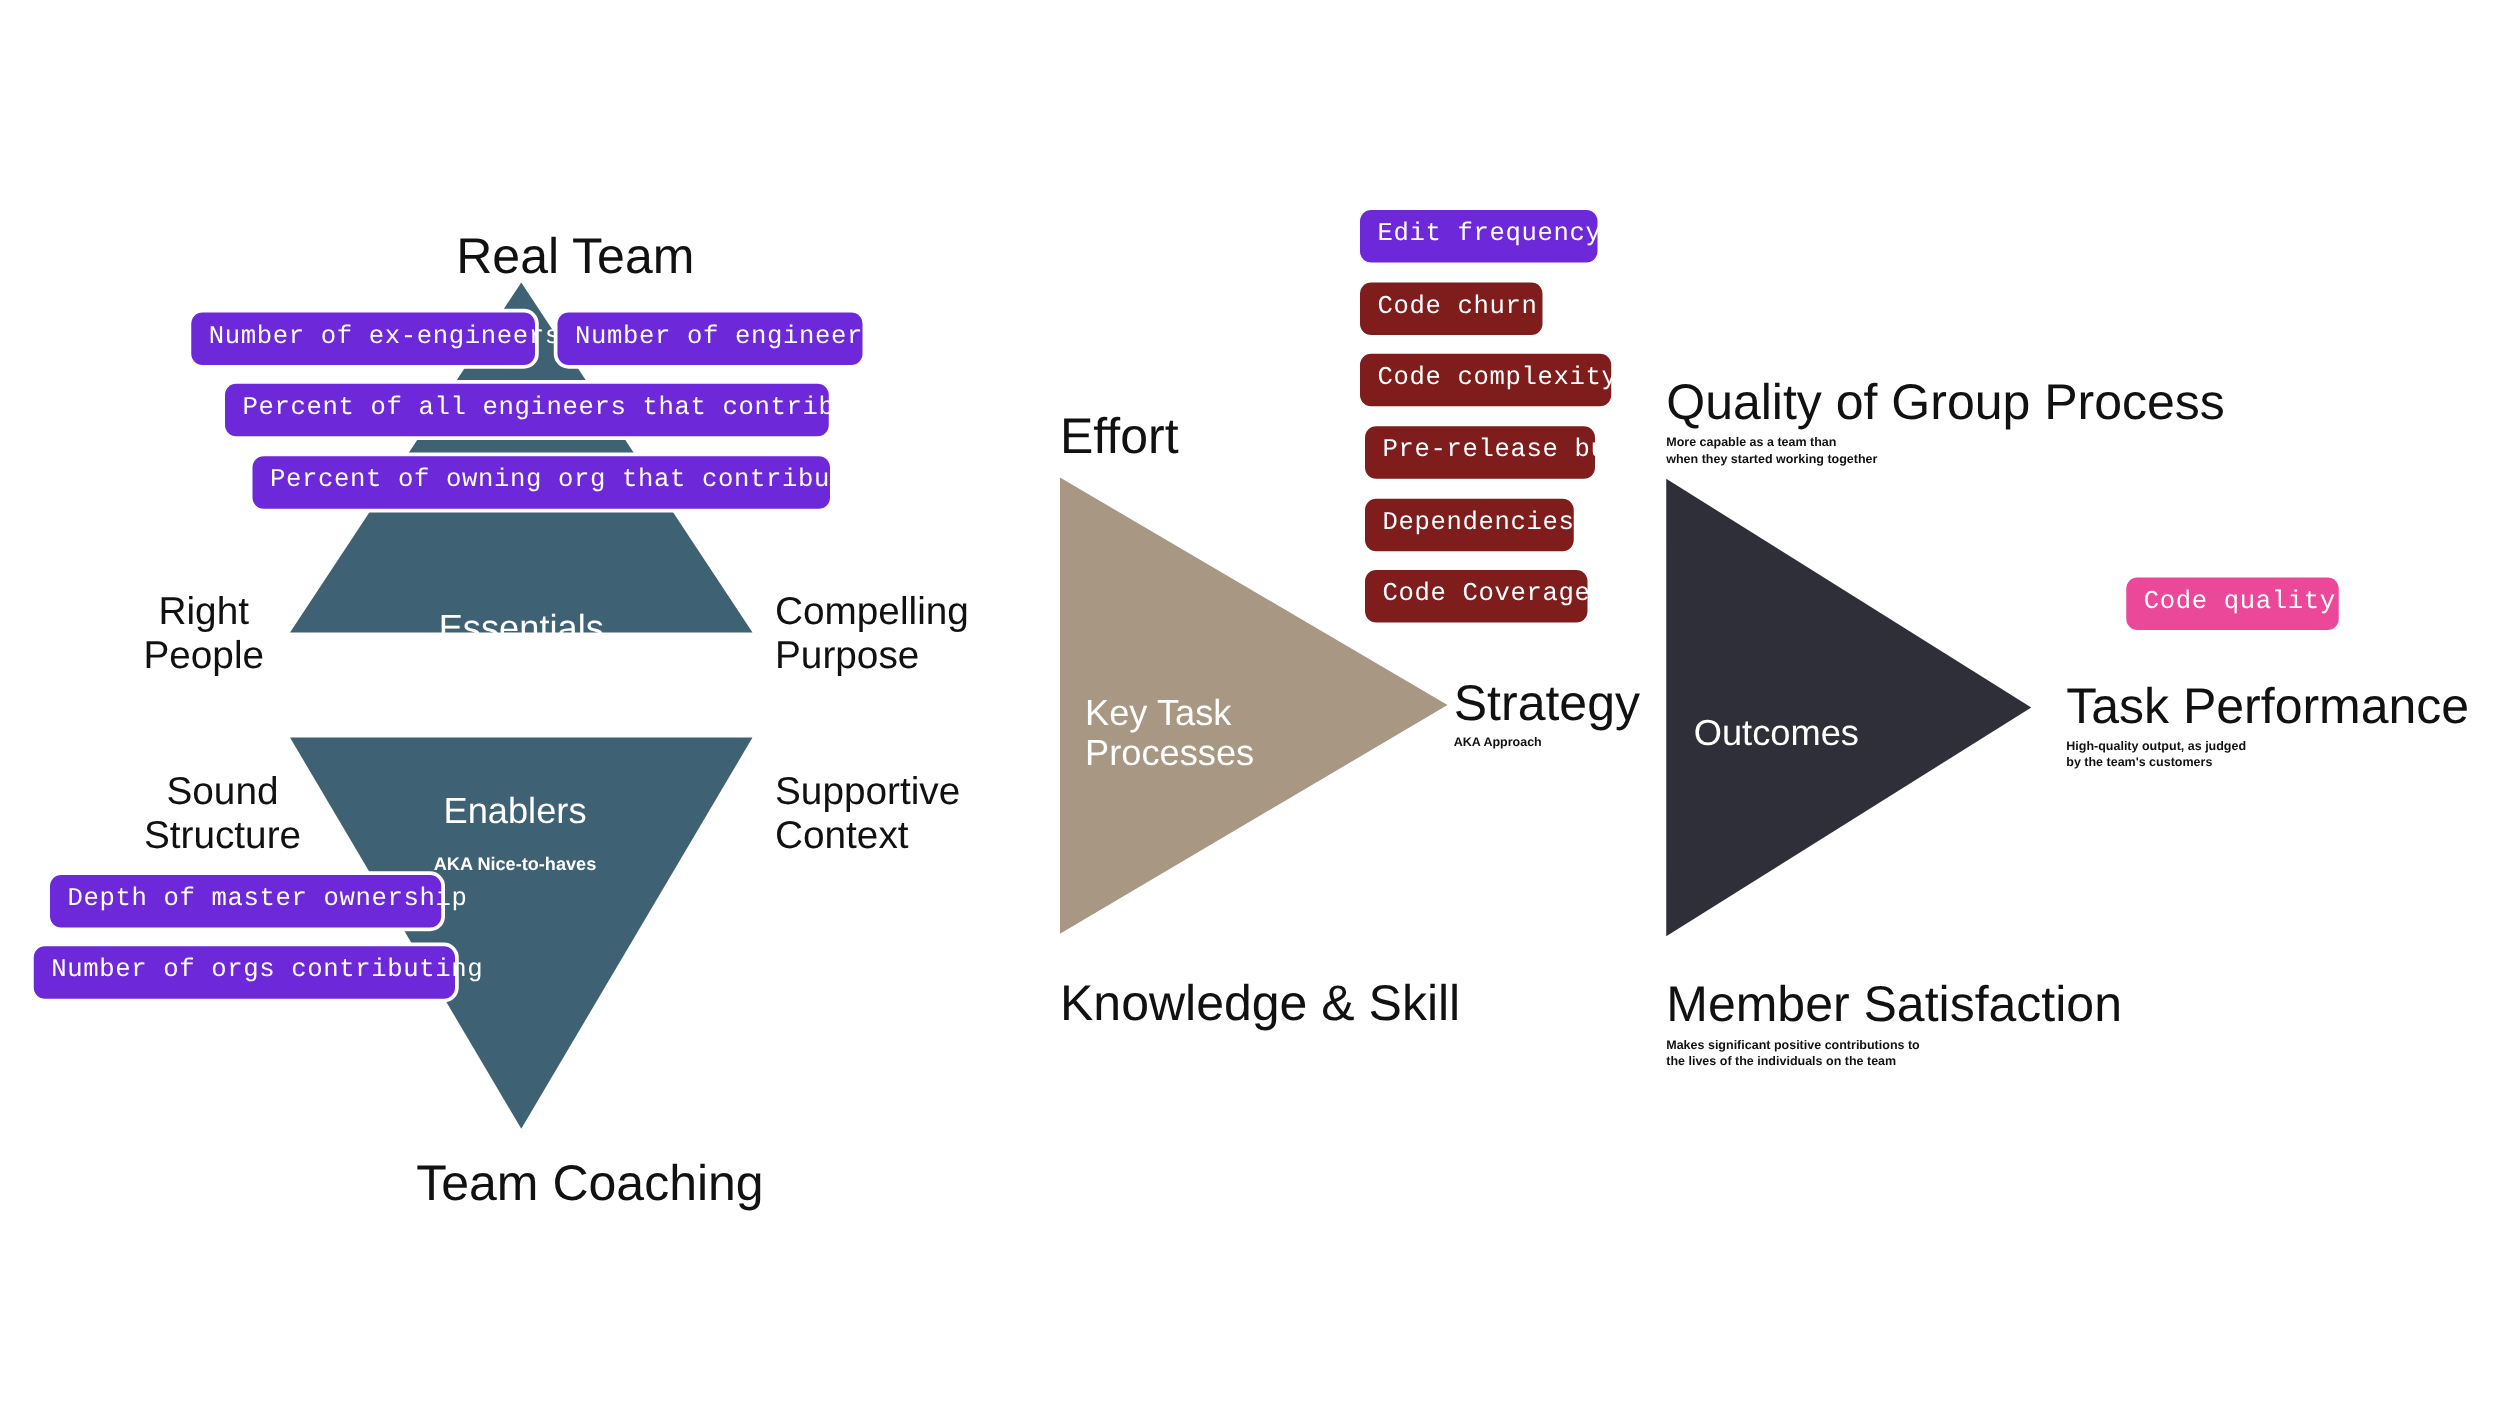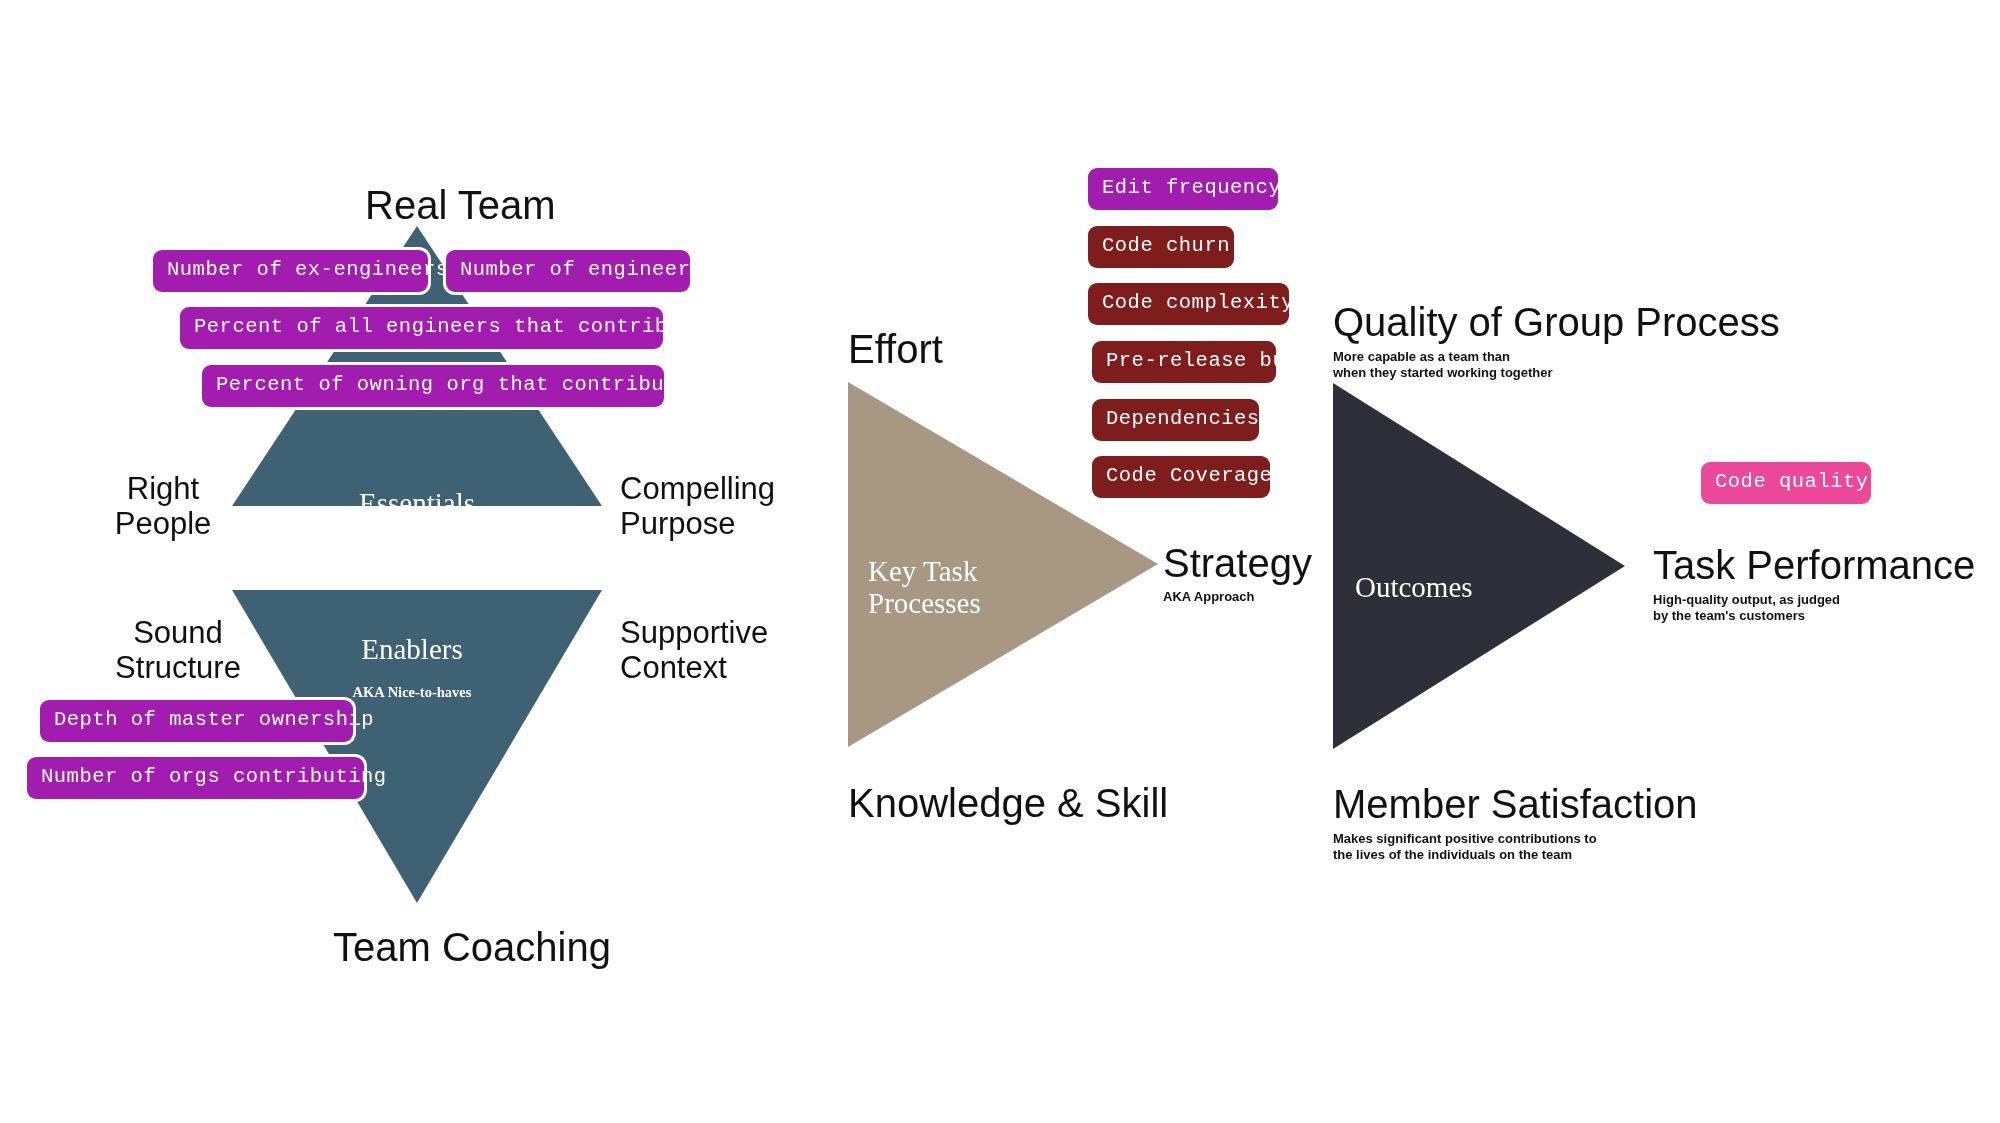--- a/index.html
+++ b/index.html
@@ -13,48 +13,48 @@
   
   .abs{position:absolute;}
   .plain-label{
     font-family:"Liberation Sans", sans-serif;
     color:#111111;
     line-height:1.12;
     white-space:pre-line;
   }
   .lbl-xl{font-size:40px;}
   .lbl-lg{font-size:31px;}
-  .sub-sm{font-size:13px;font-weight:bold;line-height:1.28;white-space:pre-line;}
+  .sub-sm{font-size:10px;font-weight:bold;line-height:1.28;white-space:pre-line;}
 
   
   .chip{
     position:absolute;
     font-family:"Liberation Mono", "DejaVu Sans Mono", monospace;
     font-size:20.5px;
     letter-spacing:0.5px;
     color:#ffffff;
     border-radius:9px;
     padding:9px 14px 10px 14px;
     white-space:nowrap;
     box-sizing:border-box;
     line-height:1.1;
   }
-  .chip.teal{background:#a21caf;}
+  .chip.teal{background:#6d28d9;}
   .chip.tan{background:#7f1d1d;}
   .chip.dark{background:#ec4899;margin-left:47px;}
   .chip.outlined{box-shadow:0 0 0 3px #ffffff;}
 
   
   svg.shape{position:absolute;overflow:visible;}
 
   
   .shape-title{
     position:absolute;
     color:#ffffff;
-    font-family:Liberation Serif, serif;
+    font-family:Liberation Sans, sans-serif;
     line-height:1.12;
     white-space:pre-line;
   }
   .shape-title .t-main{font-size:29px;display:block;}
   .shape-title .t-sub{font-size:14.5px;font-weight:bold;display:block;margin-top:1px;}
   .ctr{text-align:center;}
 </style>
 </head>
 <body>
 

